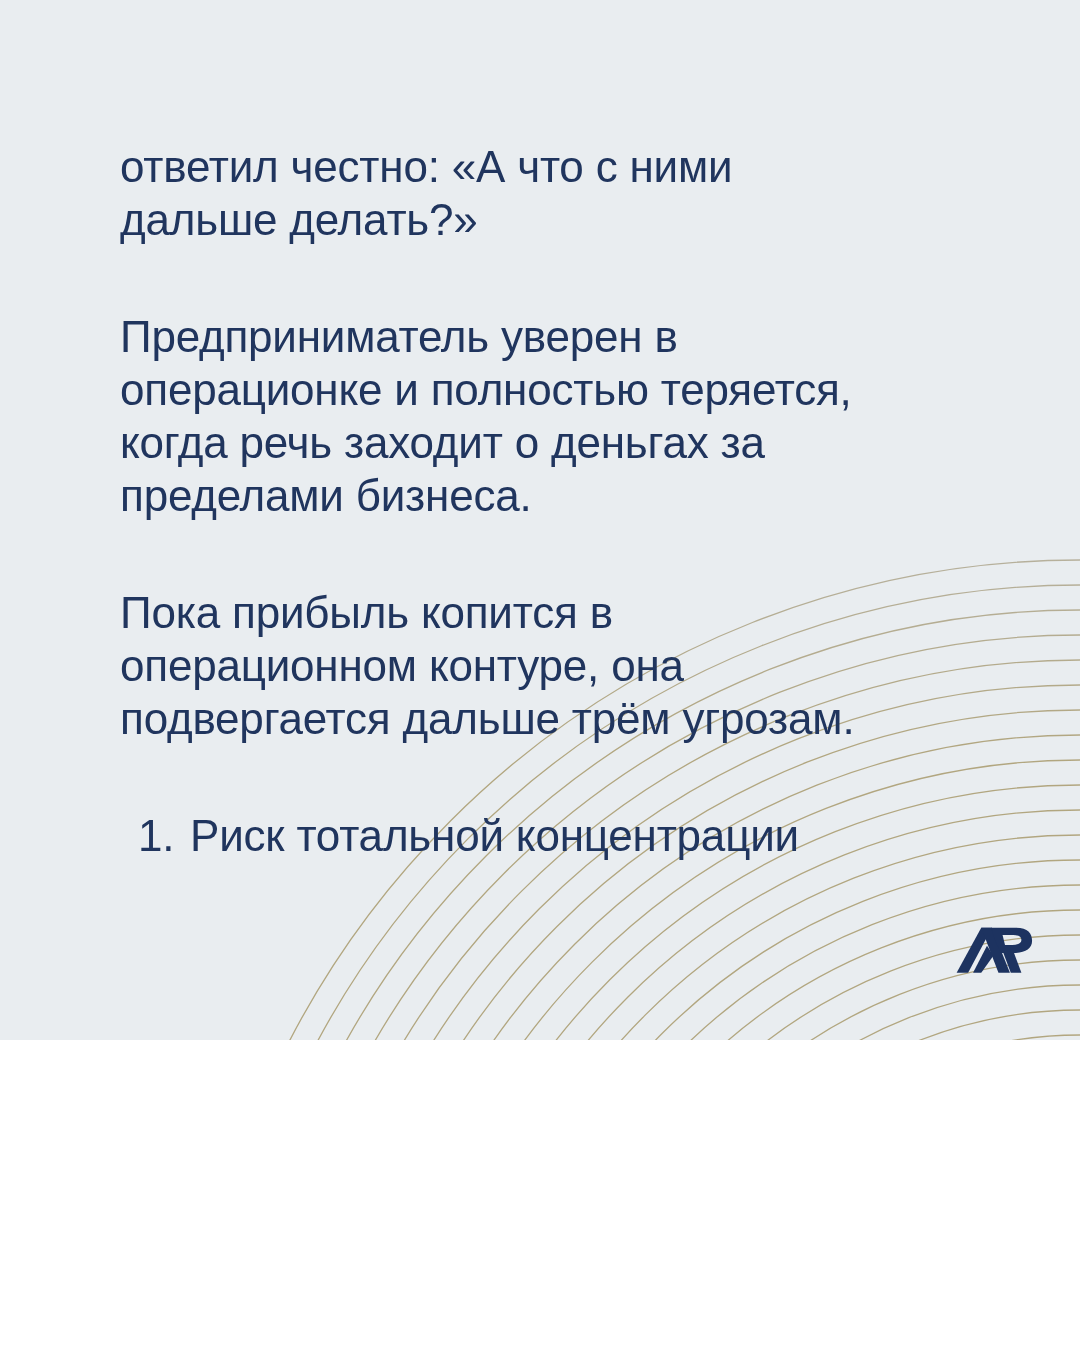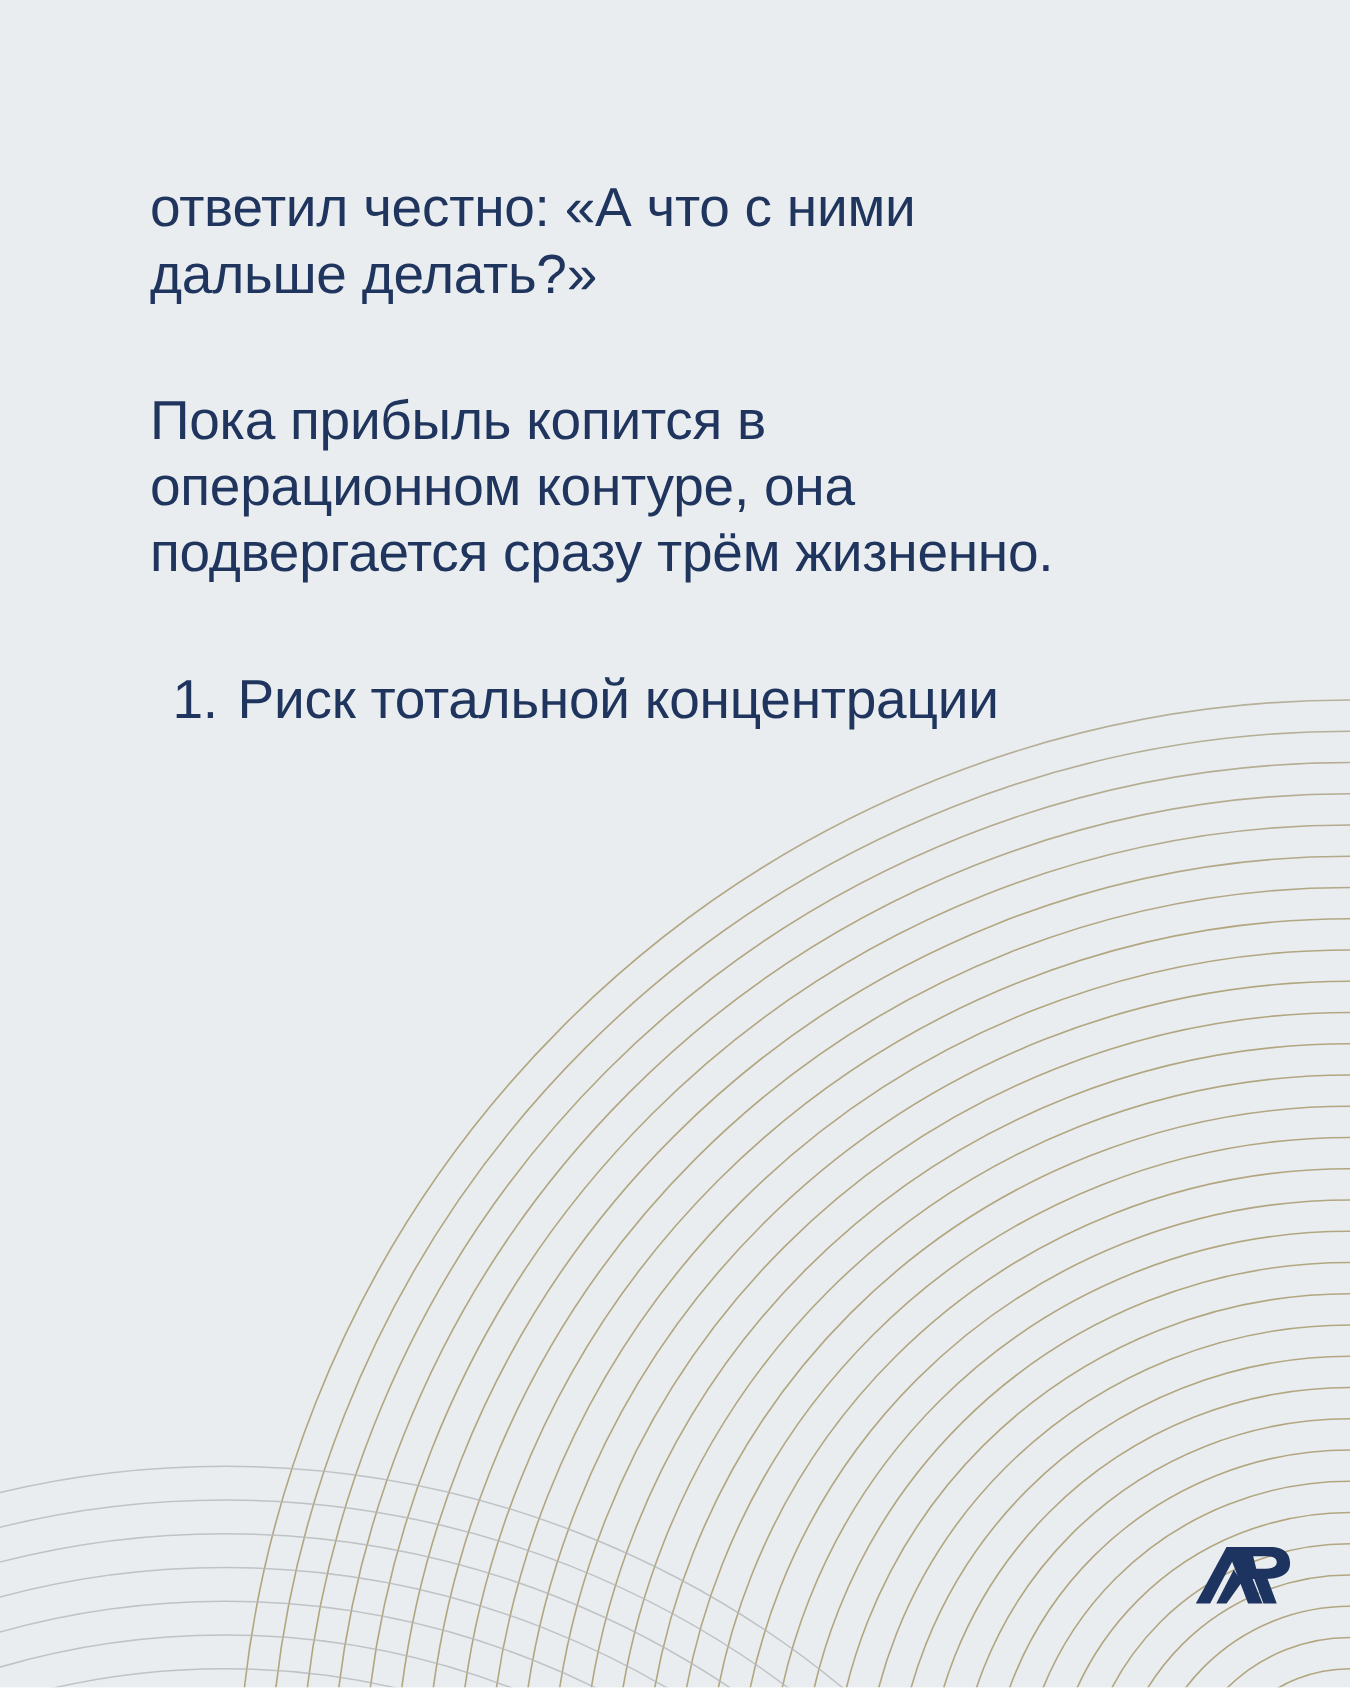--- a/index.html
+++ b/index.html
@@ -3,21 +3,21 @@
 <meta charset="utf-8">
 <style>
   html, body {
     margin: 0;
     padding: 0;
     background: #ffffff;
   }
   .canvas {
     position: relative;
     width: 1080px;
-    height: 1350px;
+    height: 1040px;
     overflow: hidden;
     background: var(--bg, #e9edf0);
     font-family: "Liberation Sans", "DejaVu Sans", sans-serif;
   }
   .arcs {
     position: absolute;
     inset: 0;
     display: block;
   }
   .content {
@@ -112,23 +112,27 @@
         <circle cx="180" cy="1950" r="696" fill="none" stroke="#b4b8b9" stroke-width="1.2" opacity="0.8"></circle>
         <circle cx="180" cy="1950" r="723" fill="none" stroke="#b4b8b9" stroke-width="1.2" opacity="0.8"></circle>
         <circle cx="180" cy="1950" r="750" fill="none" stroke="#b4b8b9" stroke-width="1.2" opacity="0.8"></circle>
         <circle cx="180" cy="1950" r="777" fill="none" stroke="#b4b8b9" stroke-width="1.2" opacity="0.8"></circle>
       </g>
   </svg>
 
   <div class="content">
     <p class="para">ответил честно: «А что с ними
 дальше делать?»</p>
+    <p class="para">Предприниматель уверен в
+операционке и полностью теряется,
+когда речь заходит о деньгах за
+пределами бизнеса.</p>
     <p class="para">Пока прибыль копится в
 операционном контуре, она
-подвергается сразу трём жизненно.</p>
+подвергается дальше трём угрозам.</p>
     <div class="list-row">
       <span class="list-marker">1.</span>
       <span class="list-label">Риск тотальной концентрации</span>
     </div>
   </div>
 
   <svg class="logo" viewBox="0 0 100 62" aria-label="AR">
     <g id="logo-group" fill="#1d3360">
       <path d="M2 60 L32 5 L45 5 L16 60 Z"></path>
       <path d="M22 60 L39 27 L47 39 L32 60 Z"></path>

